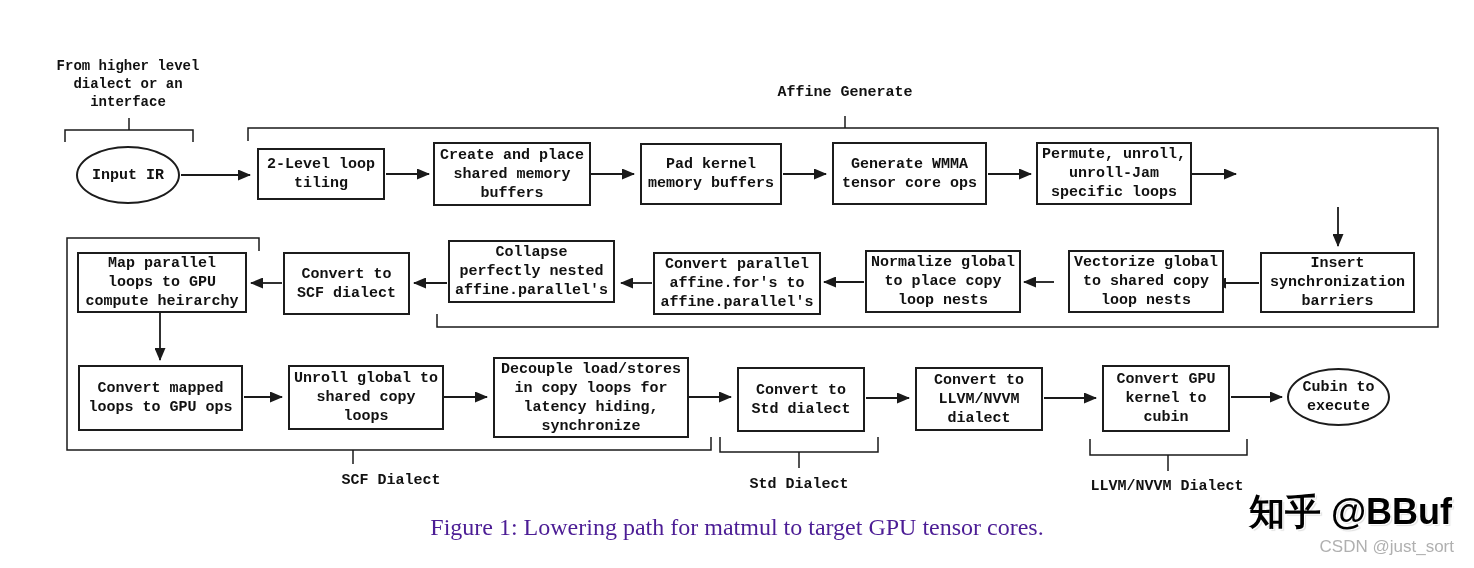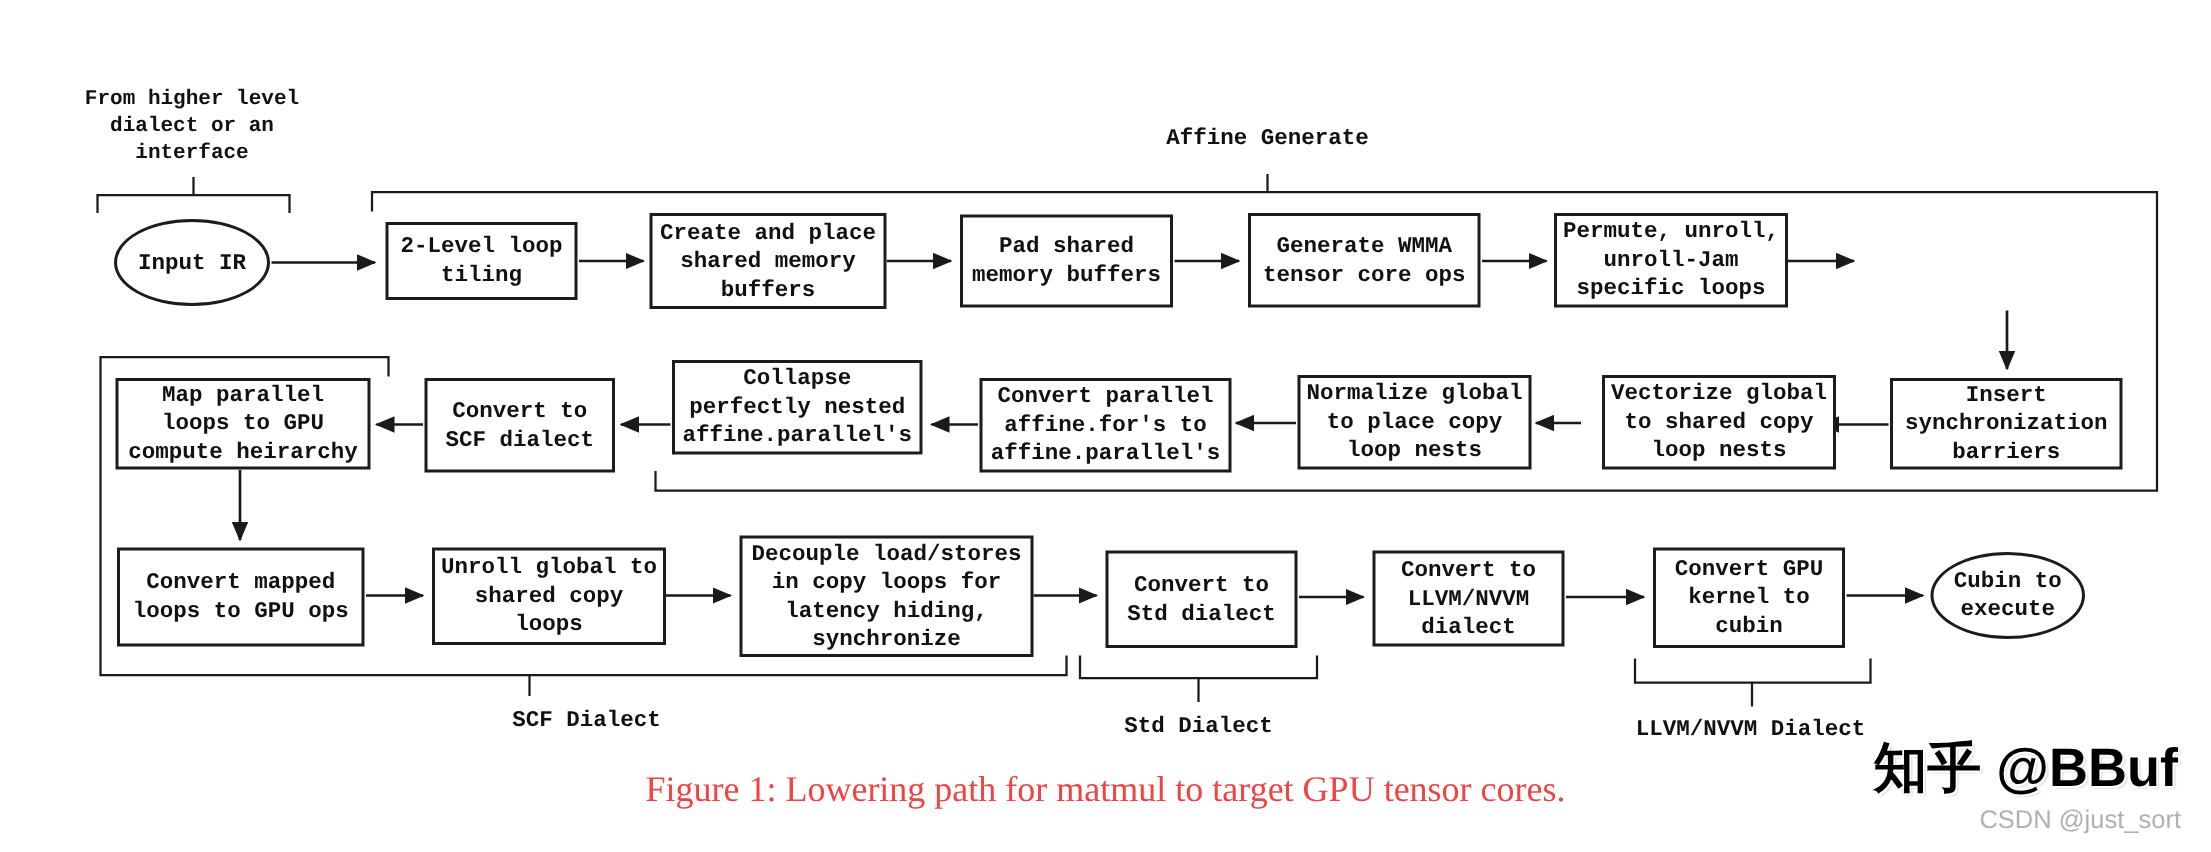--- a/index.html
+++ b/index.html
@@ -34,21 +34,21 @@
     font-size:15px;line-height:19px;
     color:#111111;
     text-align:center;
     white-space:pre-line;
   }
   .annot.small{font-size:14px;line-height:18px;}
   .caption{
     position:absolute;left:0;top:514px;width:1474px;
     text-align:center;
     font-family:"Liberation Serif","DejaVu Serif",serif;
-    font-size:24px;color:#ef4444;
+    font-size:24px;color:#4c1d95;
     white-space:nowrap;
   }
   .wm1{
     position:absolute;right:22px;top:488px;
     font-family:"Liberation Sans","DejaVu Sans",sans-serif;
     font-weight:bold;font-size:36px;color:#000000;
     text-shadow:1px 1px 0 #ffffff,2px 2px 1px #e2e2e2;
     white-space:nowrap;
   }
   .wm2{
@@ -127,21 +127,21 @@
 
   <div class="node ellipse" style="left:76px;top:146px;width:104px;height:58px;">Input IR</div>
   <div class="node ellipse" style="left:1287px;top:368px;width:103px;height:58px;">Cubin to
 execute</div>
 
   <div class="node" style="left:257px;top:148px;width:128px;height:52px;">2-Level loop
 tiling</div>
   <div class="node" style="left:433px;top:142px;width:158px;height:64px;">Create and place
 shared memory
 buffers</div>
-  <div class="node" style="left:640px;top:143px;width:142px;height:62px;">Pad shared
+  <div class="node" style="left:640px;top:143px;width:142px;height:62px;">Pad kernel
 memory buffers</div>
   <div class="node" style="left:832px;top:142px;width:155px;height:63px;">Generate WMMA
 tensor core ops</div>
   <div class="node" style="left:1036px;top:142px;width:156px;height:63px;">Permute, unroll,
 unroll-Jam
 specific loops</div>
 
   <div class="node" style="left:1260px;top:252px;width:155px;height:61px;">Insert
 synchronization
 barriers</div>

